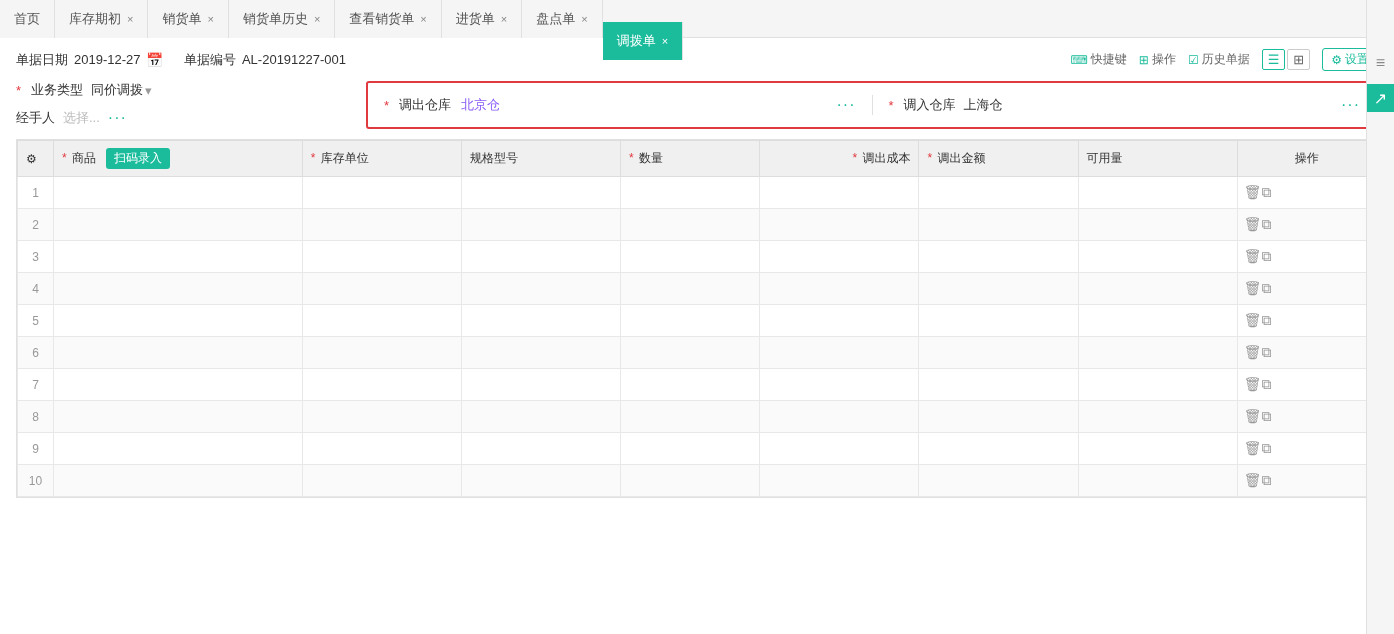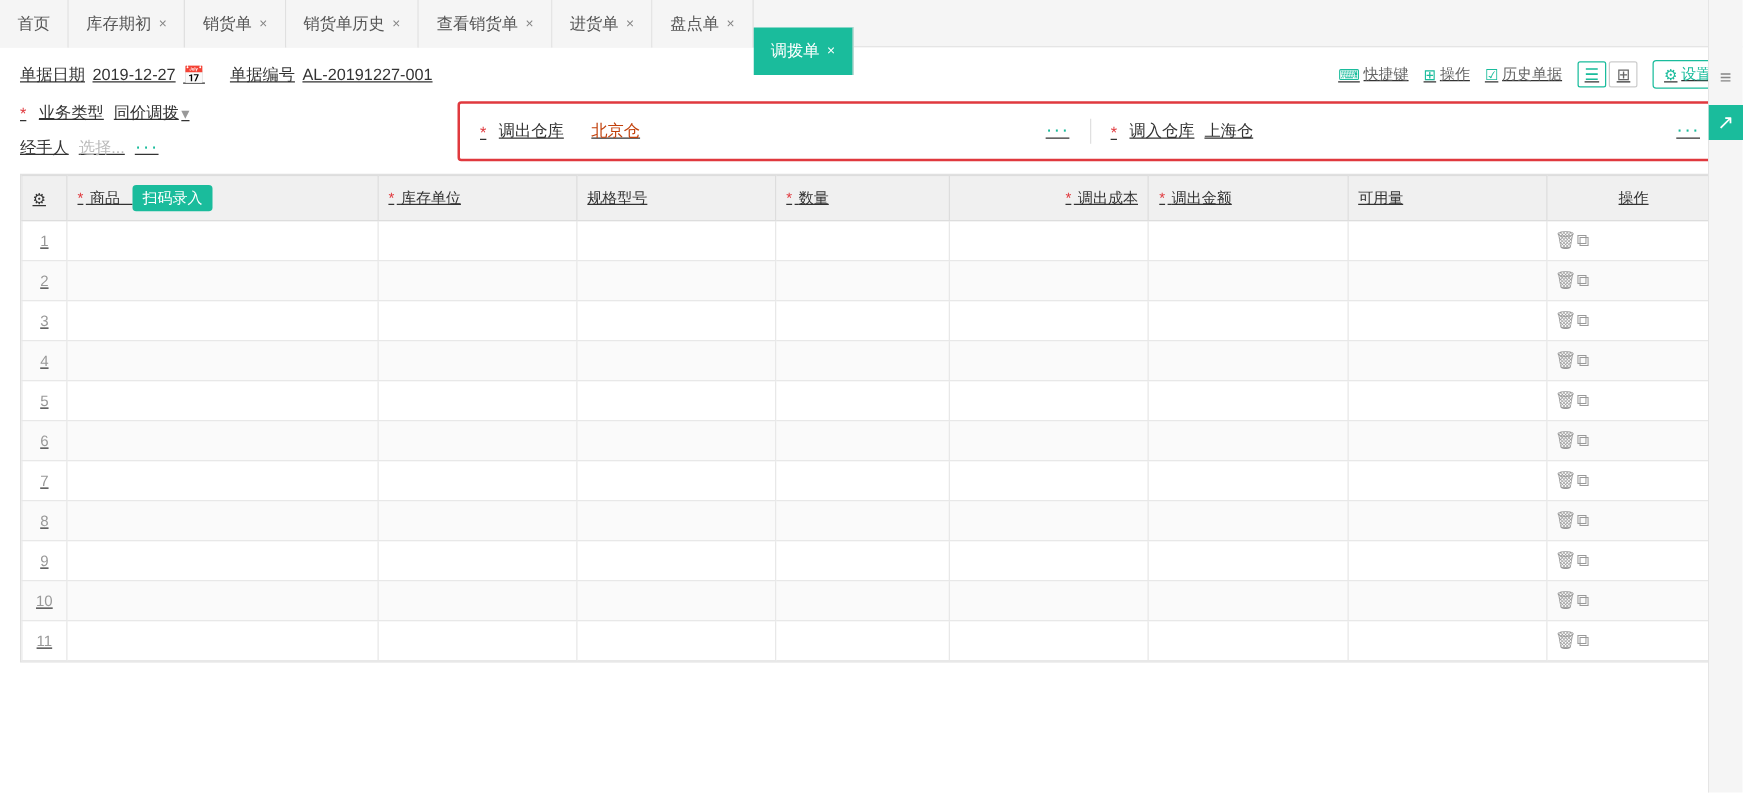--- a/index.html
+++ b/index.html
@@ -49,21 +49,20 @@
     .tab-bar-end .close-btn {
       font-size: 16px;
       cursor: pointer;
       color: #888;
     }
 
     
     .main-content {
       padding: 10px 16px;
       background: #fff;
-      text-decoration: underline;
     }
 
     
     .header-row {
       display: flex;
       align-items: center;
       margin-bottom: 10px;
       gap: 20px;
     }
     .header-field {
@@ -371,21 +370,21 @@
         <label class="field-label">经手人</label>
         <span class="placeholder-text">选择...</span>
         <span class="more-btn">···</span>
       </div>
     </div>
 
     <div class="form-right">
       <div class="warehouse-field">
         <span class="required-star">*</span>
         <label class="field-label">调出仓库</label>
-        <span style="color:#c2410c; margin-left:14px;">北京仓</span>
+        <span style="color:#8b5cf6; margin-left:2px;">北京仓</span>
         <span class="more-btn" style="margin-left:auto;">···</span>
       </div>
       <div class="warehouse-divider"></div>
       <div class="warehouse-field">
         <span class="required-star">*</span>
         <label class="field-label">调入仓库</label>
         <span style="color:#333; margin-left:0;">上海仓</span>
         <span class="more-btn" style="margin-left:auto;">···</span>
       </div>
     </div>
@@ -536,31 +535,20 @@
             <td class="row-num">10</td>
             <td></td>
             <td></td>
             <td></td>
             <td></td>
             <td></td>
             <td></td>
             <td></td>
             <td><span class="action-icon">🗑</span><span class="action-icon">⧉</span></td>
           </tr>
-        <tr>
-            <td class="row-num">11</td>
-            <td></td>
-            <td></td>
-            <td></td>
-            <td></td>
-            <td></td>
-            <td></td>
-            <td></td>
-            <td><span class="action-icon">🗑</span><span class="action-icon">⧉</span></td>
-          </tr>
 
       </tbody>
     </table>
   </div>
 
 </div>
 
 <div class="right-sidebar">
   <div class="sidebar-icon">≡</div>
   <div class="sidebar-icon teal">↗</div>

